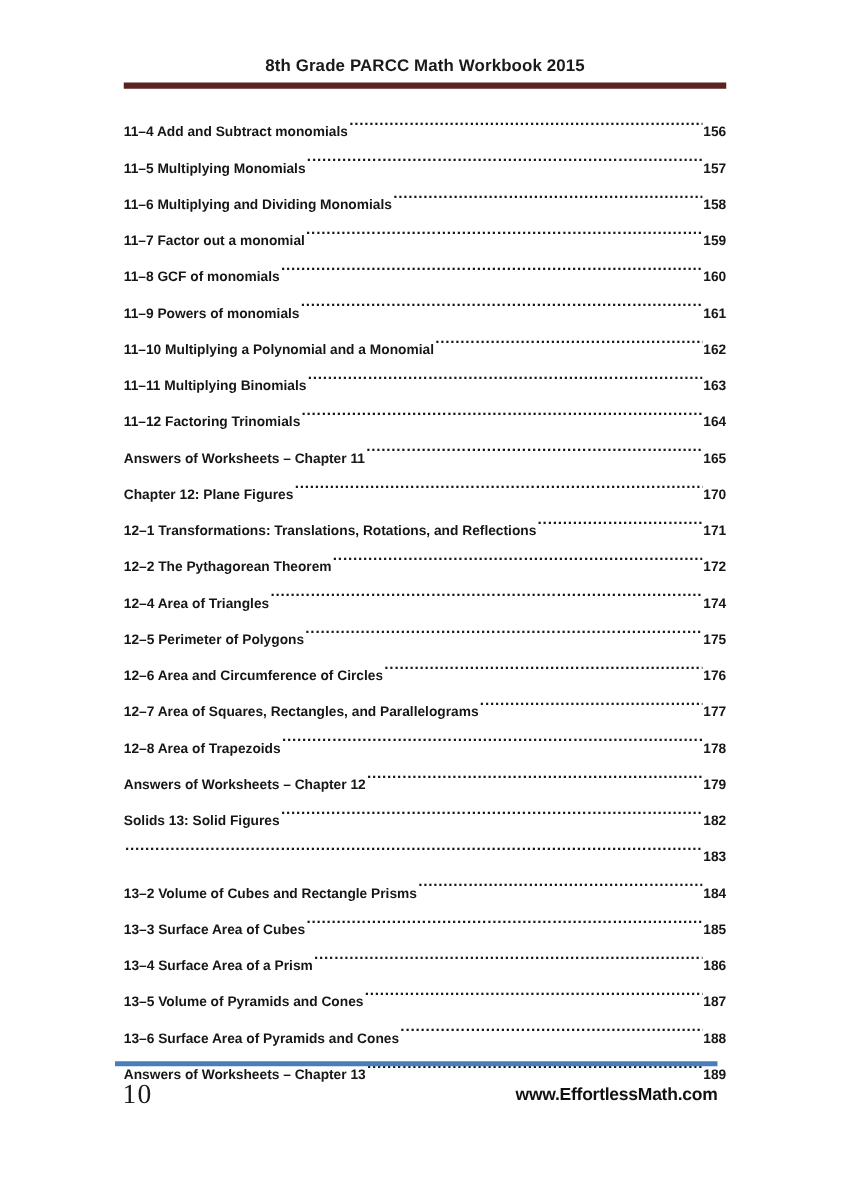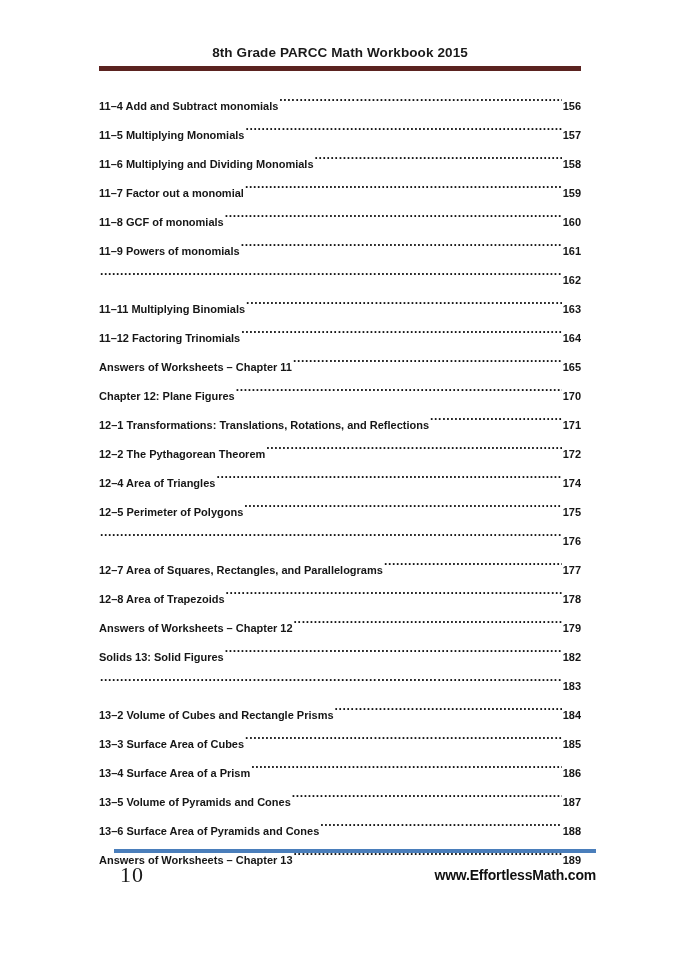--- a/index.html
+++ b/index.html
@@ -91,21 +91,21 @@
   }
   .toc-page {
     flex: 0 0 auto;
     text-align: left;
     padding-left: 1px;
   }
 
   
   .footer {
     position: absolute;
-    left: 114px;
+    left: 92px;
     top: 849px;
     width: 482px;
   }
   .footer-rule {
     height: 4px;
     background: #4a7ebb;
     width: 100%;
   }
   .footer-row {
     display: flex;
@@ -166,20 +166,21 @@
         <span class="toc-label">11–8 GCF of monomials</span>
         <span class="toc-leader"></span>
         <span class="toc-page">160</span>
       </div>
       <div class="toc-entry">
         <span class="toc-label">11–9 Powers of monomials</span>
         <span class="toc-leader"></span>
         <span class="toc-page">161</span>
       </div>
       <div class="toc-entry">
+        <span class="toc-label">11–10 Multiplying a Polynomial and a Monomial</span>
         <span class="toc-leader"></span>
         <span class="toc-page">162</span>
       </div>
       <div class="toc-entry">
         <span class="toc-label">11–11 Multiplying Binomials</span>
         <span class="toc-leader"></span>
         <span class="toc-page">163</span>
       </div>
       <div class="toc-entry">
         <span class="toc-label">11–12 Factoring Trinomials</span>
@@ -210,20 +211,21 @@
         <span class="toc-label">12–4 Area of Triangles</span>
         <span class="toc-leader"></span>
         <span class="toc-page">174</span>
       </div>
       <div class="toc-entry">
         <span class="toc-label">12–5 Perimeter of Polygons</span>
         <span class="toc-leader"></span>
         <span class="toc-page">175</span>
       </div>
       <div class="toc-entry">
+        <span class="toc-label">12–6 Area and Circumference of Circles</span>
         <span class="toc-leader"></span>
         <span class="toc-page">176</span>
       </div>
       <div class="toc-entry">
         <span class="toc-label">12–7 Area of Squares, Rectangles, and Parallelograms</span>
         <span class="toc-leader"></span>
         <span class="toc-page">177</span>
       </div>
       <div class="toc-entry">
         <span class="toc-label">12–8 Area of Trapezoids</span>

